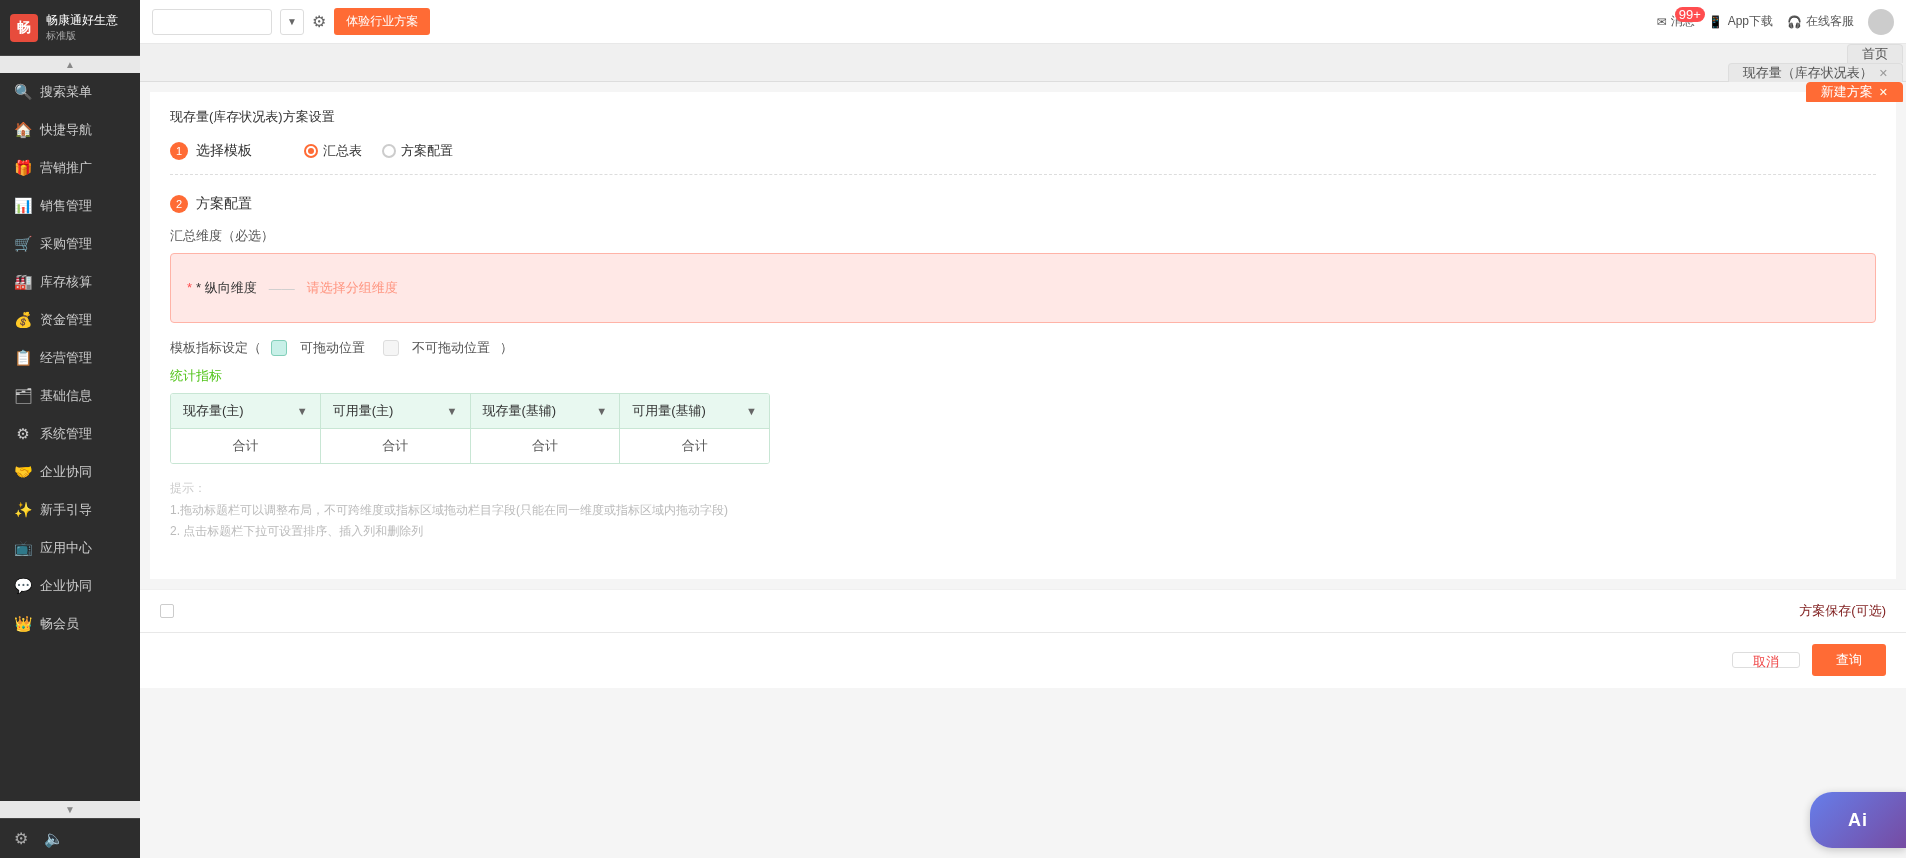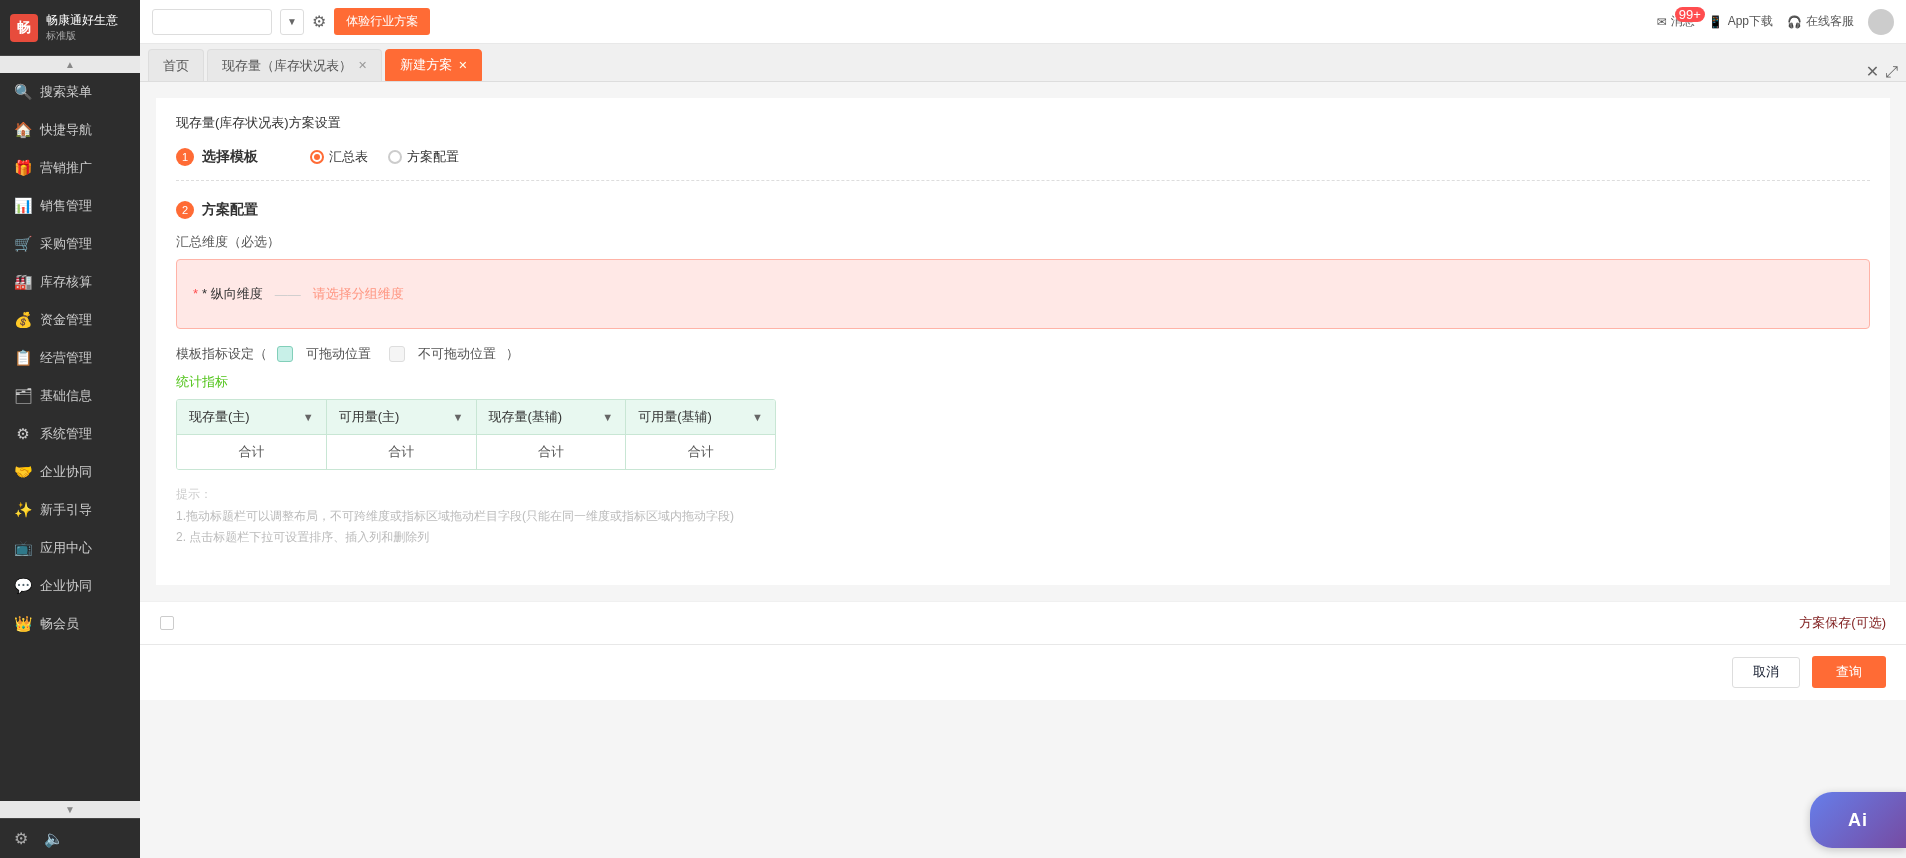--- a/index.html
+++ b/index.html
@@ -95,20 +95,21 @@
 
     
     .tabbar {
       height: 38px;
       background: #f0f0f0;
       display: flex;
       align-items: flex-end;
       padding-left: 8px;
       gap: 0;
       border-bottom: 1px solid #ddd;
+      flex-direction: column;
     }
     .tab {
       height: 32px;
       padding: 0 14px;
       display: flex; align-items: center; gap: 6px;
       background: #e8e8e8;
       border: 1px solid #ddd; border-bottom: none;
       border-radius: 4px 4px 0 0;
       font-size: 13px; color: #555; cursor: pointer;
       margin-right: 3px;
@@ -120,21 +121,21 @@
 
     
     .content {
       flex: 1; overflow-y: auto;
       background: #f5f5f5;
       padding: 0;
       position: relative;
     }
     .content-panel {
       background: #fff;
-      margin: 16px;
+      margin: 10px;
       padding: 16px 20px;
       position: relative;
     }
     .panel-title {
       font-size: 13px; color: #333; margin-bottom: 16px;
     }
 
     
     .section {
       margin-bottom: 20px;
@@ -143,21 +144,21 @@
       display: flex; align-items: center; gap: 8px;
       margin-bottom: 14px;
     }
     .section-num {
       width: 18px; height: 18px;
       background: #ff6b35; color: #fff;
       border-radius: 50%; font-size: 11px;
       display: flex; align-items: center; justify-content: center;
       flex-shrink: 0;
     }
-    .section-title { font-size: 14px; color: #333; font-weight: 700; }
+    .section-title { font-size: 14px; color: #333; font-weight: 400; }
     .section-divider { border: none; border-top: 1px dashed #ddd; margin-bottom: 16px; }
 
     
     .radio-group { display: flex; align-items: center; gap: 20px; padding-left: 24px; }
     .radio-item { display: flex; align-items: center; gap: 5px; cursor: pointer; font-size: 13px; color: #333; }
     .radio-circle {
       width: 14px; height: 14px; border-radius: 50%;
       border: 2px solid #ccc; display: flex; align-items: center; justify-content: center;
     }
     .radio-circle.checked { border-color: #ff6b35; }
@@ -216,23 +217,23 @@
 
     
     .bottom-bar {
       height: 56px;
       background: #fff;
       border-top: 1px solid #e8e8e8;
       display: flex; align-items: center; justify-content: flex-end;
       padding: 0 20px; gap: 12px;
     }
     .btn-cancel {
-      height: 31px; padding: 0 20px;
+      height: 16px; padding: 0 20px;
       border: 1px solid #ddd; background: #fff;
-      border-radius: 3px; cursor: pointer; font-size: 13px; color: #0f172a;
+      border-radius: 3px; cursor: pointer; font-size: 13px; color: #ef4444;
     }
     .btn-query {
       height: 32px; padding: 0 24px;
       border: none; background: #ff6b35;
       border-radius: 3px; cursor: pointer; font-size: 13px; color: #fff;
     }
 
     
     .save-row {
       display: flex; align-items: center; gap: 10px;

